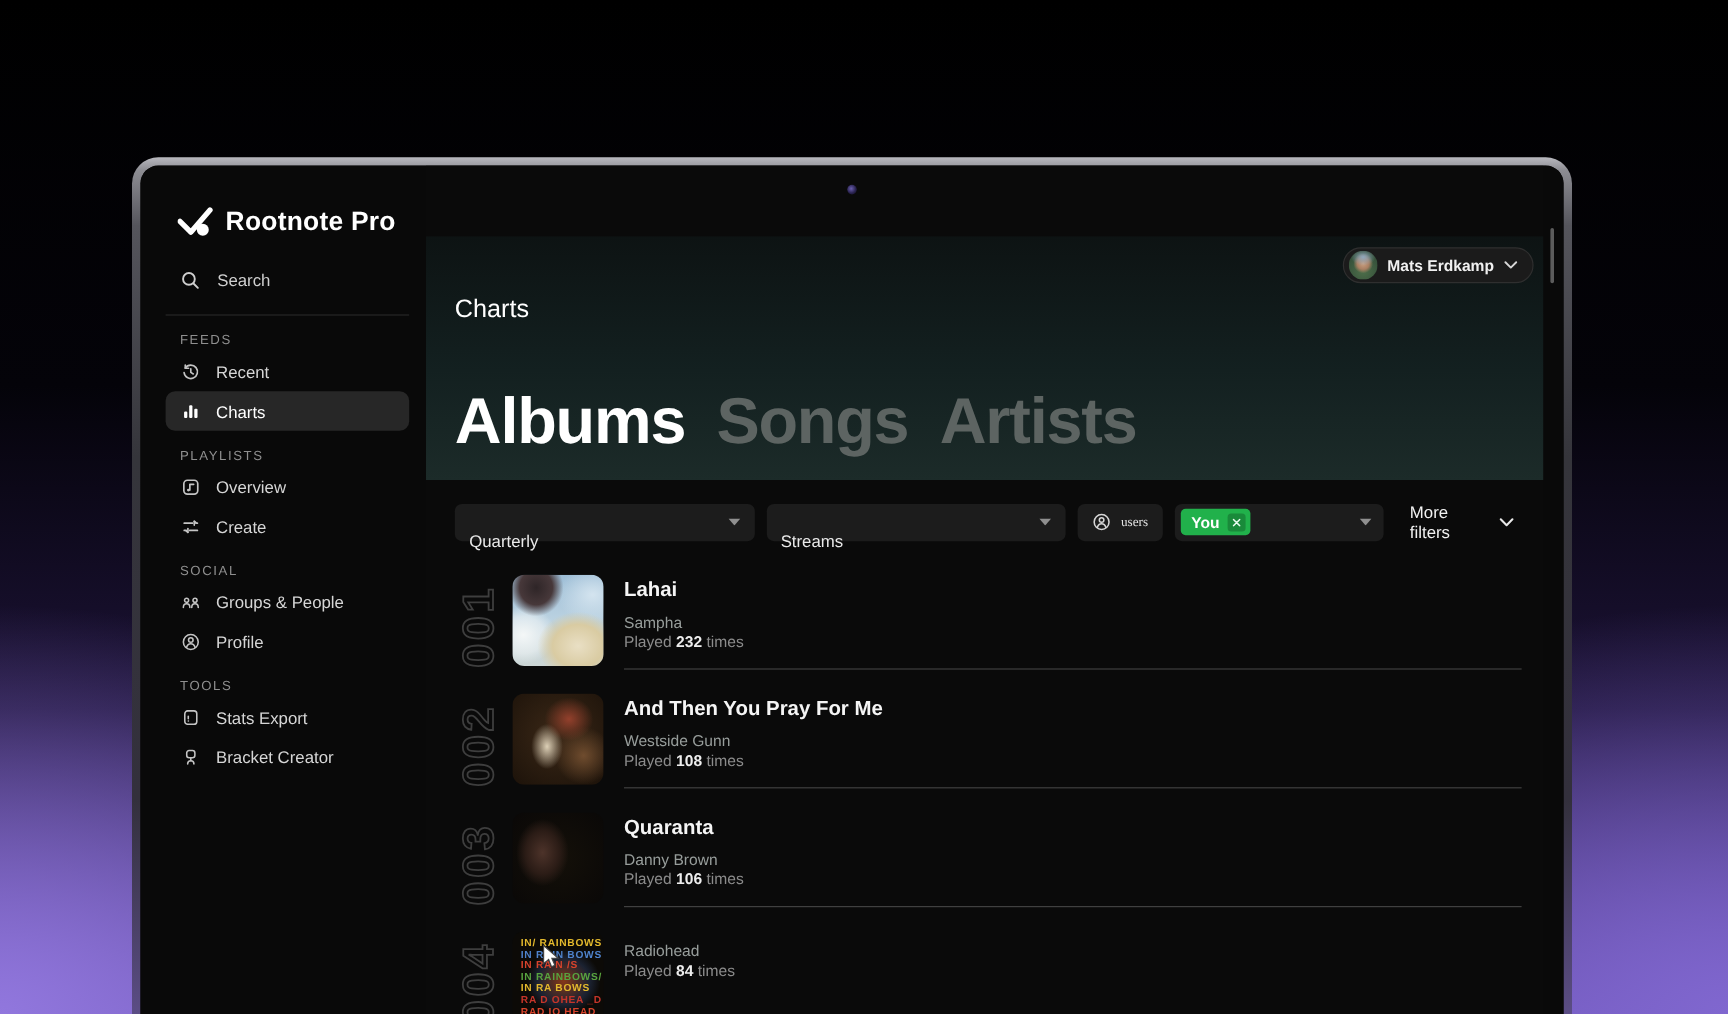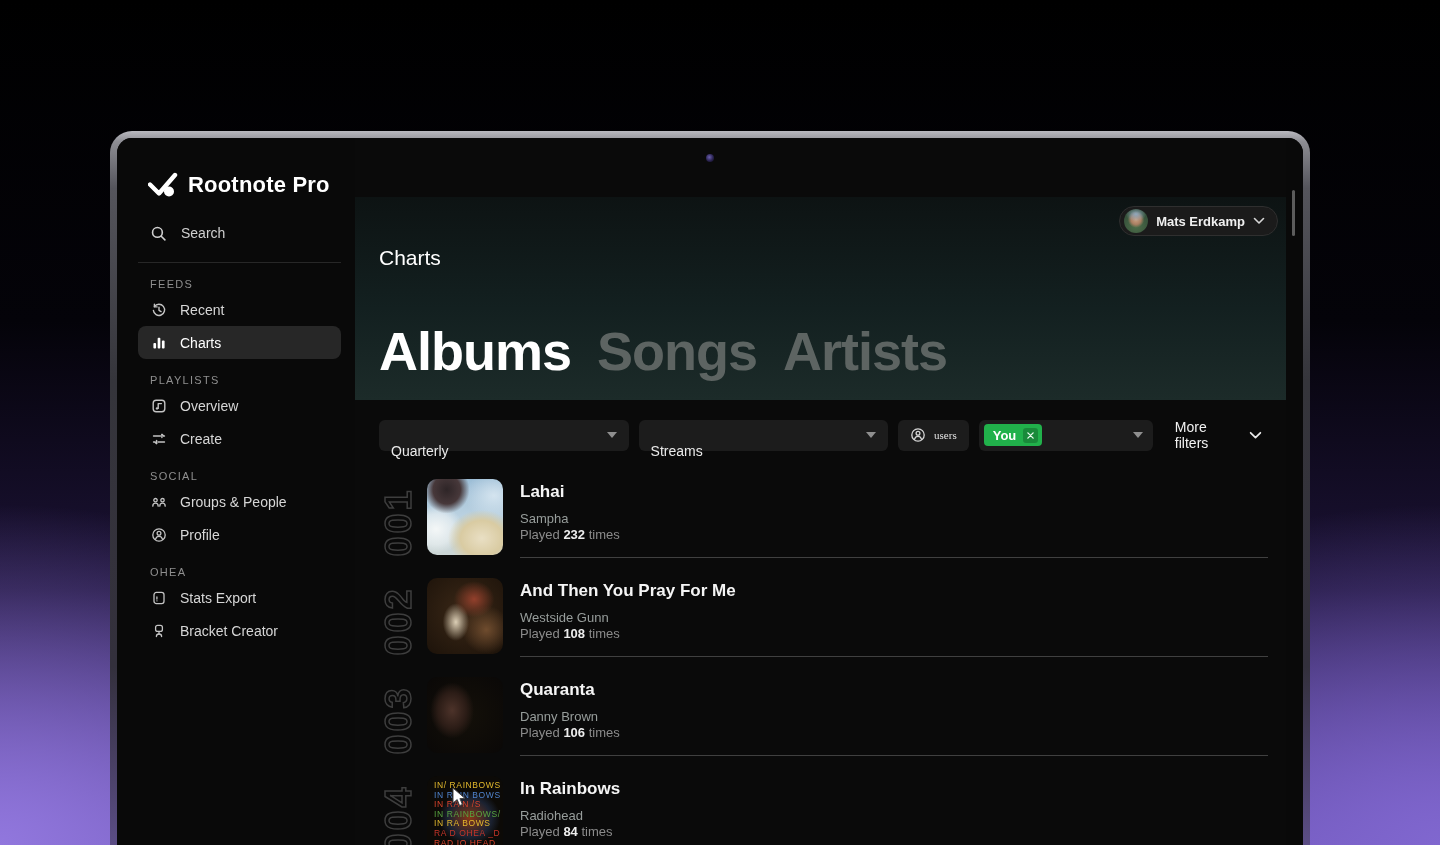--- a/index.html
+++ b/index.html
@@ -131,21 +131,21 @@
     radial-gradient(45% 45% at 78% 68%, #6f4c2e 0%, rgba(111,76,46,0) 70%),
     radial-gradient(125% 125% at 50% 45%, #3b2817 0%, #1d130a 58%, #0d0704 100%); }
   .art-quaranta { background:
     radial-gradient(36% 46% at 33% 44%, #4d332a 0%, #2b1c16 52%, rgba(43,28,22,0) 80%),
     radial-gradient(125% 125% at 50% 50%, #141009 0%, #0a0807 55%, #050404 100%); }
   .art-rainbows { background:#0c0a07; padding:5px 0 0 7px; }
   .art-rainbows::before {
     content:""; position:absolute; inset:0;
     background:radial-gradient(52% 46% at 56% 55%, rgba(233,92,38,0.55) 0%, rgba(80,120,200,0.22) 55%, rgba(0,0,0,0) 78%);
   }
-  .art-line { position:relative; font-size:8.5px; line-height:9.6px; font-weight:400; letter-spacing:0.6px; white-space:nowrap; }
+  .art-line { position:relative; font-size:8.5px; line-height:9.6px; font-weight:700; letter-spacing:0.6px; white-space:nowrap; }
 
   .cursor { position:absolute; left:335px; top:649px; pointer-events:none; }
 
   svg.ic { display:block; }
 </style>
 </head>
 <body>
 
 <div class="stage">
   <div class="laptop">
@@ -241,21 +241,21 @@
             <span class="icon">
               <svg class="ic" width="16" height="16" viewBox="0 0 16 16" stroke="currentColor" fill="none" stroke-width="1.3" stroke-linecap="round">
                 <circle cx="8" cy="8" r="6.2"></circle>
                   <circle cx="8" cy="6.3" r="1.9"></circle>
                 <path d="M4.5 12.3 c0.6-2 1.9-2.9 3.5-2.9 s2.9 0.9 3.5 2.9"></path>
               </svg>
             </span>
             <span>Profile</span>
           </div>
 
-          <div class="section-title">OHEA</div>
+          <div class="section-title">TOOLS</div>
           <div class="side-item">
             <span class="icon">
               <svg class="ic" width="16" height="16" viewBox="0 0 16 16" stroke="currentColor" fill="none" stroke-width="1.3" stroke-linecap="round">
                 <rect x="3" y="2.4" width="10" height="11.2" rx="2.4"></rect>
                 <path d="M5.9 10.8 h0.1"></path>
                   <path d="M5.9 7 v2"></path>
               </svg>
             </span>
             <span>Stats Export</span>
           </div>
@@ -387,21 +387,20 @@
     <div class="art art-rainbows">
                   <div class="art-line" style="color: rgb(227, 185, 45);">IN/ RAINBOWS</div>
                   <div class="art-line" style="color: rgb(79, 131, 204);">IN RAIN BOWS</div>
                   <div class="art-line" style="color: rgb(216, 67, 44);">IN RA N /S</div>
                   <div class="art-line" style="color: rgb(88, 163, 63);">IN RAINBOWS/</div>
                   <div class="art-line" style="color: rgb(227, 185, 45);">IN RA  BOWS</div>
                   <div class="art-line" style="color: rgb(197, 53, 42);">RA D OHEA _D</div>
                   <div class="art-line" style="color: rgb(216, 67, 44);">RAD IO HEAD</div>
                 </div>
     <div class="row-body">
-      <div class="row-title">In Rainbows</div>
       <div class="row-artist">Radiohead</div>
       <div class="row-played"><span>Played</span> <b>84</b> <span>times</span></div>
     </div>
   </div>
 </div>
         </div>
       </div>
 
       <div class="camera"></div>
       <div class="scrollbar-thumb"></div>

